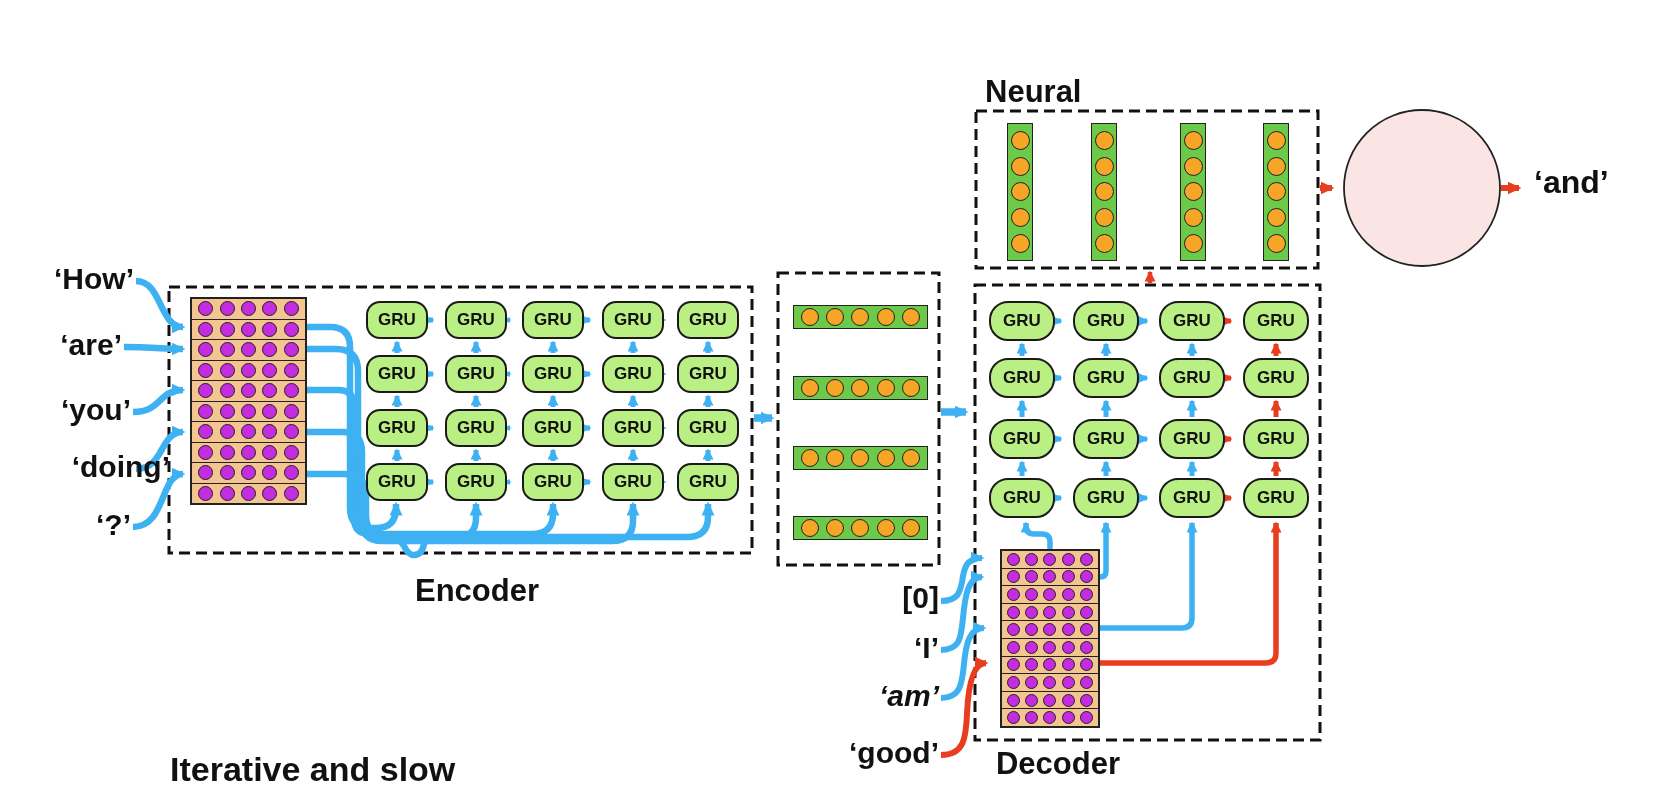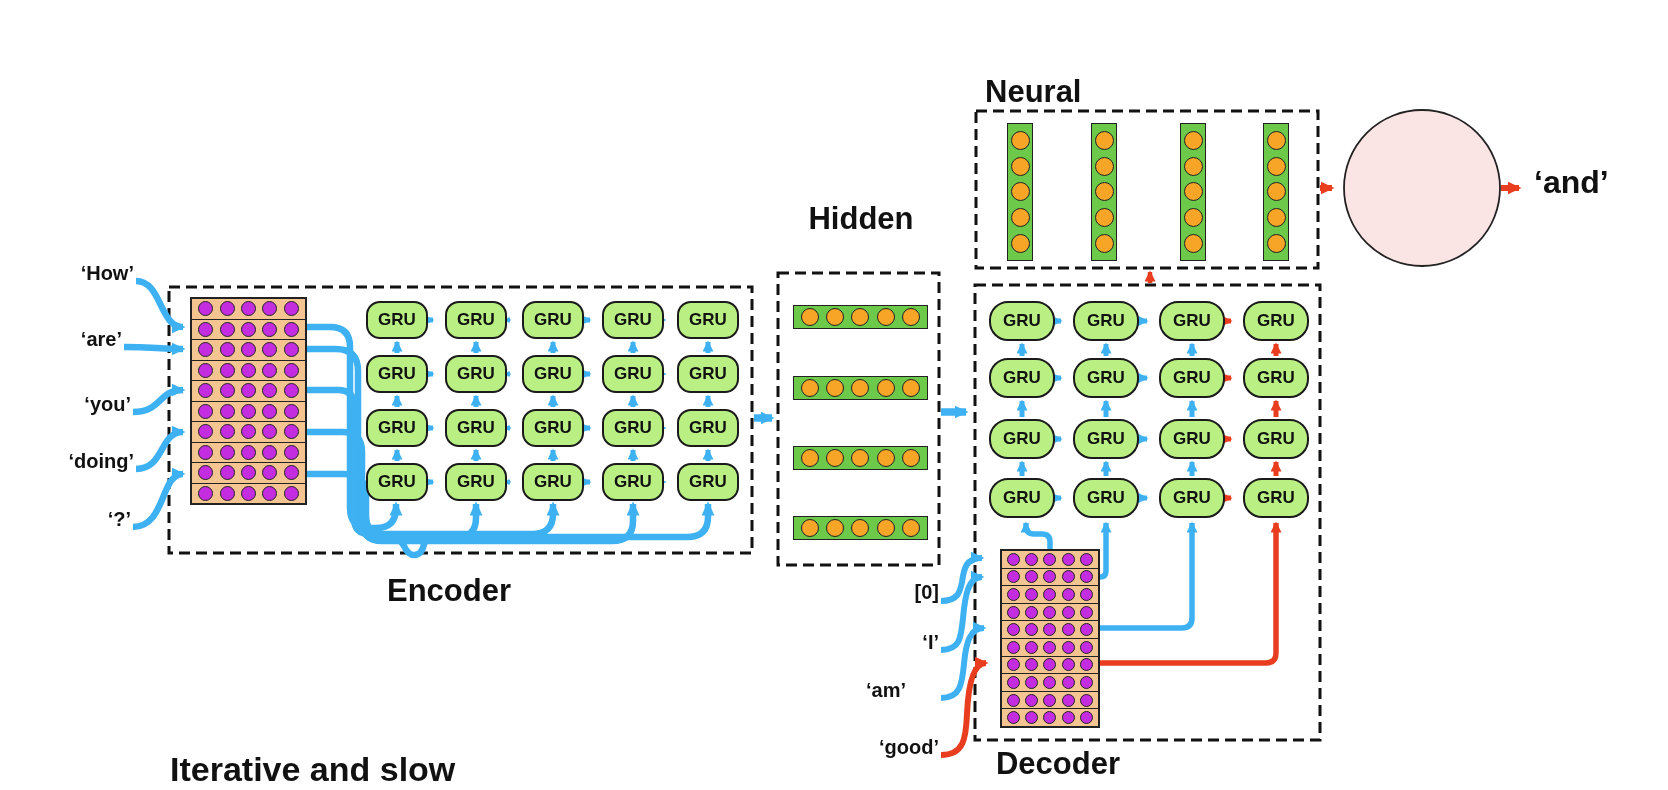--- a/index.html
+++ b/index.html
@@ -2,21 +2,21 @@
 <html style="--blue: #3eb1f2; --red: #e83d1e; --gru-fill: #b9ef83; --green: #6cc94a; --orange: #f6a526; --purple: #c42ce0; --tan: #f4c491; --pink: #fbe5e4; --ink: #111111;"><head>
 <meta charset="utf-8">
 <style>
   html,body{margin:0;padding:0;background:#fff;}
   #canvas{position:relative;width:1668px;height:790px;background:#fff;overflow:hidden;
           font-family:"Liberation Sans",sans-serif;color:#111;}
   #wires{position:absolute;left:0;top:0;}
   .lbl{position:absolute;font-weight:700;color:#111;white-space:nowrap;}
   .title{font-size:44px;letter-spacing:-1px;}
   .seclbl{font-size:31px;}
-  .word{font-size:20px;text-align:right;}
+  .word{font-size:30px;text-align:right;}
   .note{font-size:34px;}
   .and{font-size:32px;}
   .hiddenlbl{font-size:31px;text-align:center;line-height:41px;}
   .predict{font-size:27px;text-align:center;line-height:33px;}
   .gru{position:absolute;display:flex;align-items:center;justify-content:center;
        background:var(--gru-fill);border:2px solid #1a1a1a;
        font-weight:700;font-size:17px;color:#111;box-sizing:border-box;}
   .matrix{position:absolute;background:var(--tan);border:2px solid #222;
           display:flex;flex-direction:column;box-sizing:border-box;}
   .mrow{flex:1;display:flex;align-items:center;justify-content:space-evenly;}
@@ -138,37 +138,36 @@
       <path d="M1192,476 V462" class="blue" stroke-width="5" marker-end="url(#mb)"></path>
       <path d="M1192,417 V401" class="blue" stroke-width="5" marker-end="url(#mb)"></path>
       <path d="M1192,356 V344" class="blue" stroke-width="5" marker-end="url(#mb)"></path>
       <path d="M1276,476 V462" class="red" stroke-width="5" marker-end="url(#mr)"></path>
       <path d="M1276,417 V401" class="red" stroke-width="5" marker-end="url(#mr)"></path>
       <path d="M1276,356 V344" class="red" stroke-width="5" marker-end="url(#mr)"></path>
     </svg>
 
   <div class="lbl seclbl" style="left:985px;top:74px;">Neural</div>
   <div class="lbl hiddenlbl" style="left:781px;top:198px;width:160px;">
-    <div>Hidden</div>
   </div>
-  <div class="lbl seclbl" style="left:387px;top:573px;width:200px;">Encoder</div>
+  <div class="lbl seclbl" style="left:377px;top:573px;width:200px;text-align:center;">Encoder</div>
   <div class="lbl note" style="left:170px;top:750px;">Iterative and slow</div>
   <div class="lbl seclbl" style="left:958px;top:746px;width:200px;text-align:center;">Decoder</div>
   <div class="lbl and" style="left:1534px;top:164px;">‘and’</div>
 
 
   <div class="lbl word" style="left:0;top:262px;width:134px;">‘How’</div>
   <div class="lbl word" style="left:0;top:328px;width:122px;">‘are’</div>
   <div class="lbl word" style="left:0;top:393px;width:131px;">‘you’</div>
-  <div class="lbl word" style="left:0;top:450px;width:134px;">‘doing’</div>
+  <div class="lbl word" style="left:0;top:450px;width:134px;padding-left:36px;">‘doing’</div>
   <div class="lbl word" style="left:0;top:508px;width:131px;">‘?’</div>
 
   <div class="lbl word" style="left:820px;top:581px;width:119px;">[0]</div>
   <div class="lbl word" style="left:820px;top:631px;width:119px;">‘I’</div>
-  <div class="lbl word" style="left:787px;top:679px;width:119px;">‘am’</div>
+  <div class="lbl word" style="left:820px;top:679px;width:119px;font-style:italic;">‘am’</div>
   <div class="lbl word" style="left:820px;top:736px;width:119px;">‘good’</div>
 
 <div class="gru" style="left: 366px; top: 301px; width: 62px; height: 38px; border-radius: 14px;">GRU</div>
     <div class="gru" style="left: 445px; top: 301px; width: 62px; height: 38px; border-radius: 14px;">GRU</div>
     <div class="gru" style="left: 522px; top: 301px; width: 62px; height: 38px; border-radius: 14px;">GRU</div>
     <div class="gru" style="left: 602px; top: 301px; width: 62px; height: 38px; border-radius: 14px;">GRU</div>
     <div class="gru" style="left: 677px; top: 301px; width: 62px; height: 38px; border-radius: 14px;">GRU</div>
     <div class="gru" style="left: 366px; top: 355px; width: 62px; height: 38px; border-radius: 14px;">GRU</div>
     <div class="gru" style="left: 445px; top: 355px; width: 62px; height: 38px; border-radius: 14px;">GRU</div>
     <div class="gru" style="left: 522px; top: 355px; width: 62px; height: 38px; border-radius: 14px;">GRU</div>

